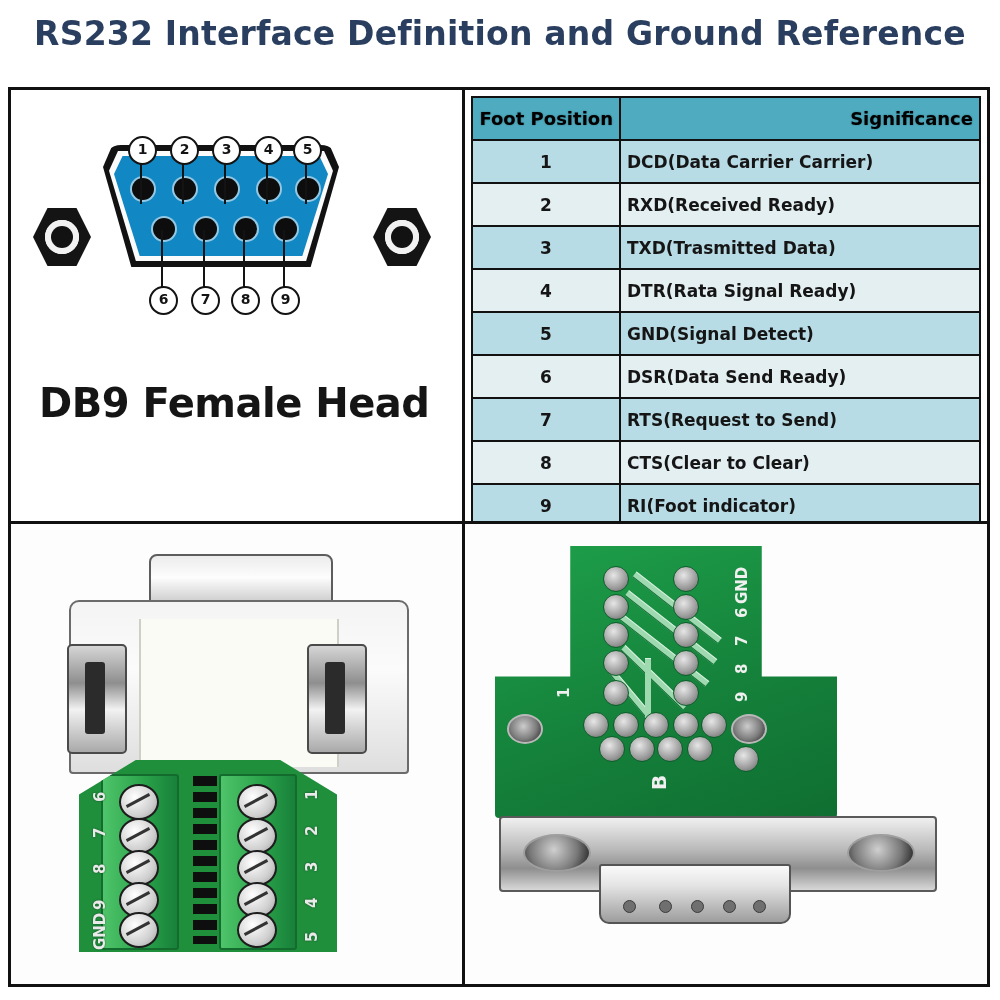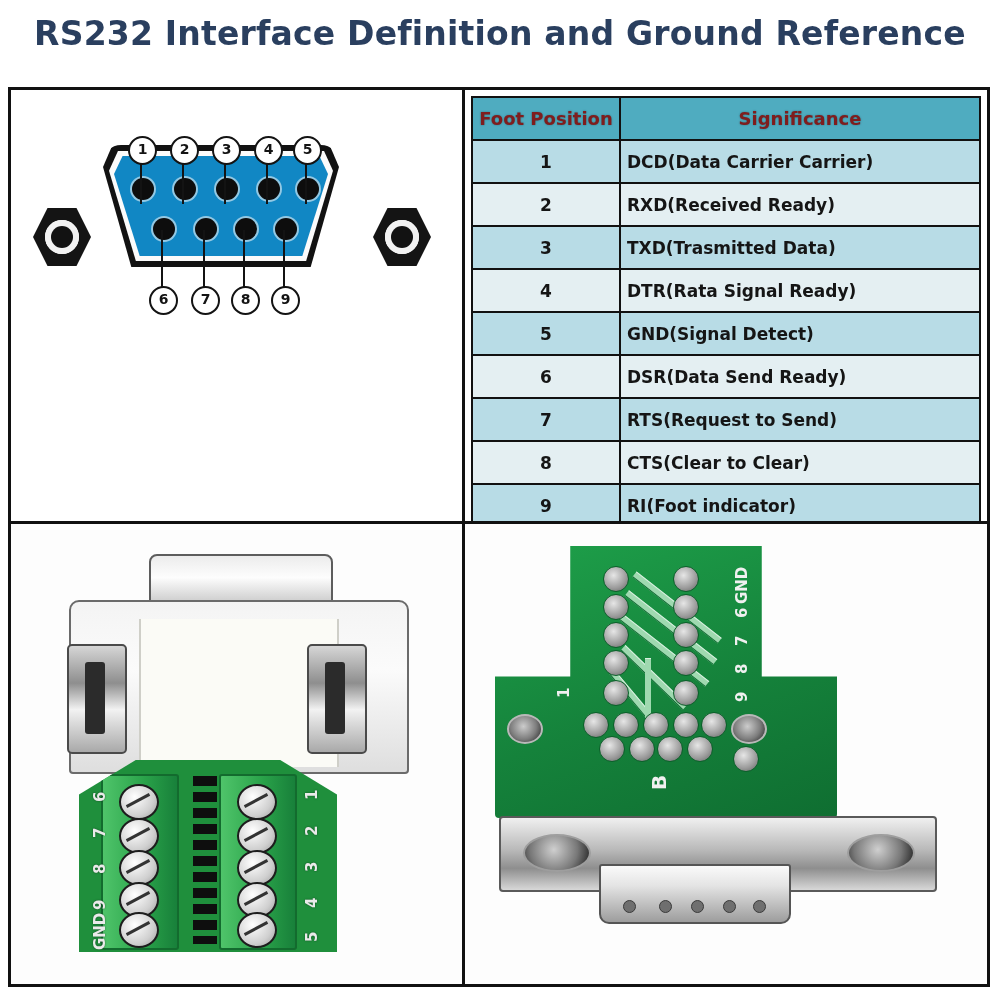--- a/index.html
+++ b/index.html
@@ -181,23 +181,24 @@
   #pin-table th, #pin-table td {
     border: 2px solid #111111;
     height: 41px;
     font-size: 17px;
     font-weight: 700;
     color: #151515;
     padding: 0 6px;
   }
   #pin-table th {
     background: #4facc0;
-    color: #7f1d1d;
+    color: #000000;
     font-size: 18px;
     text-shadow: 0 0 2px rgba(0,0,0,0.35);
+    text-align: right;
   }
   #pin-table col.col-foot { width: 148px; }
   .cell-foot { text-align: center; }
   .cell-sig  { text-align: left; padding-left: 28px; }
   tr.row-odd  td { background: #b8dce6; }
   tr.row-even td { background: #e4eff2; }
 
   
   #photo-a-stage {
     position: absolute;
@@ -438,20 +439,21 @@
       <div class="leader" style="left:192px; top:140px; height:60px;"></div>
       <div class="leader" style="left:232px; top:140px; height:60px;"></div>
       <div class="leader" style="left:272px; top:140px; height:60px;"></div>
 
       <div class="pin-num" style="left:138px; top:196px;">6</div>
       <div class="pin-num" style="left:180px; top:196px;">7</div>
       <div class="pin-num" style="left:220px; top:196px;">8</div>
       <div class="pin-num" style="left:260px; top:196px;">9</div>
     </div>
 
+    <div id="db9-caption">DB9 Female Head</div>
   </div>
 
   <div class="quad" id="quad-table">
     <table id="pin-table">
       <colgroup>
           <col class="col-foot">
           <col>
         </colgroup>
       <thead>
         <tr>

